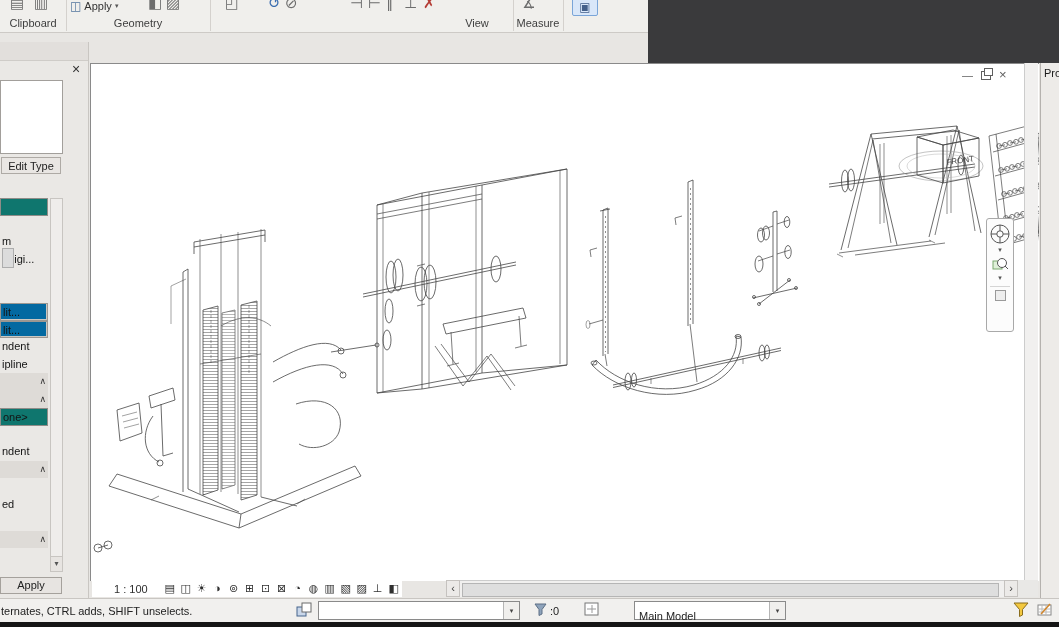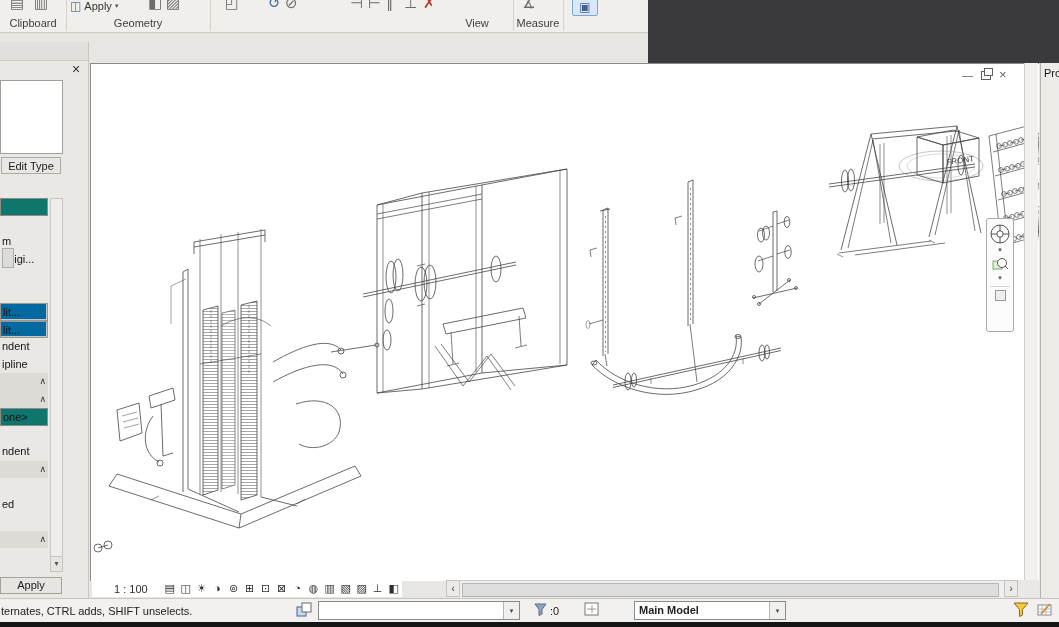--- a/index.html
+++ b/index.html
@@ -62,21 +62,21 @@
   .hscroll{position:absolute;left:460px;top:580px;width:544px;height:17px;background:#f1f0ef;border-top:1px solid #ccc;box-sizing:border-box;}
   .hthumb{position:absolute;left:2px;top:2px;width:535px;height:12px;background:#dedede;border:1px solid #b5b5b5;}
   .hcorner{position:absolute;left:1018px;top:580px;width:20px;height:17px;background:#e9e8e6;}
   
   .rightpanel{position:absolute;left:1040px;top:63px;width:19px;height:535px;background:#edebe8;border-left:1px solid #b5b2ae;font-size:11px;color:#1a1a1a;box-sizing:border-box;padding:4px 0 0 3px;}
   
   .statusbar{position:absolute;left:0;top:598px;width:1059px;height:24px;background:#f1f0ee;border-top:1px solid #c9c6c2;font-size:11px;color:#222;box-sizing:border-box;}
   .sb-hint{position:absolute;left:1px;top:6px;white-space:nowrap;}
   .sb-ic{position:absolute;top:2px;}
   .sb-select{position:absolute;top:2px;height:19px;background:#fff;border:1px solid #8a8a8a;box-sizing:border-box;}
-  .sb-select .val{position:absolute;left:4px;top:2px;line-height:13px;font-weight:bold;}
+  .sb-select .val{position:absolute;left:4px;top:8px;line-height:13px;}
   .sb-select .caret{position:absolute;right:0;top:0;width:15px;height:100%;border-left:1px solid #b5b5b5;background:#f0efed;text-align:center;font-size:7px;line-height:17px;color:#444;}
   .workset-select{left:318px;width:202px;}
   .design-select{left:634px;width:152px;}
   .sb-count{position:absolute;left:550px;top:6px;}
   .bottomstrip{position:absolute;left:0;top:622px;width:1059px;height:5px;background:#151515;}
 </style>
 </head>
 <body>
 
 <div class="ribbon">

